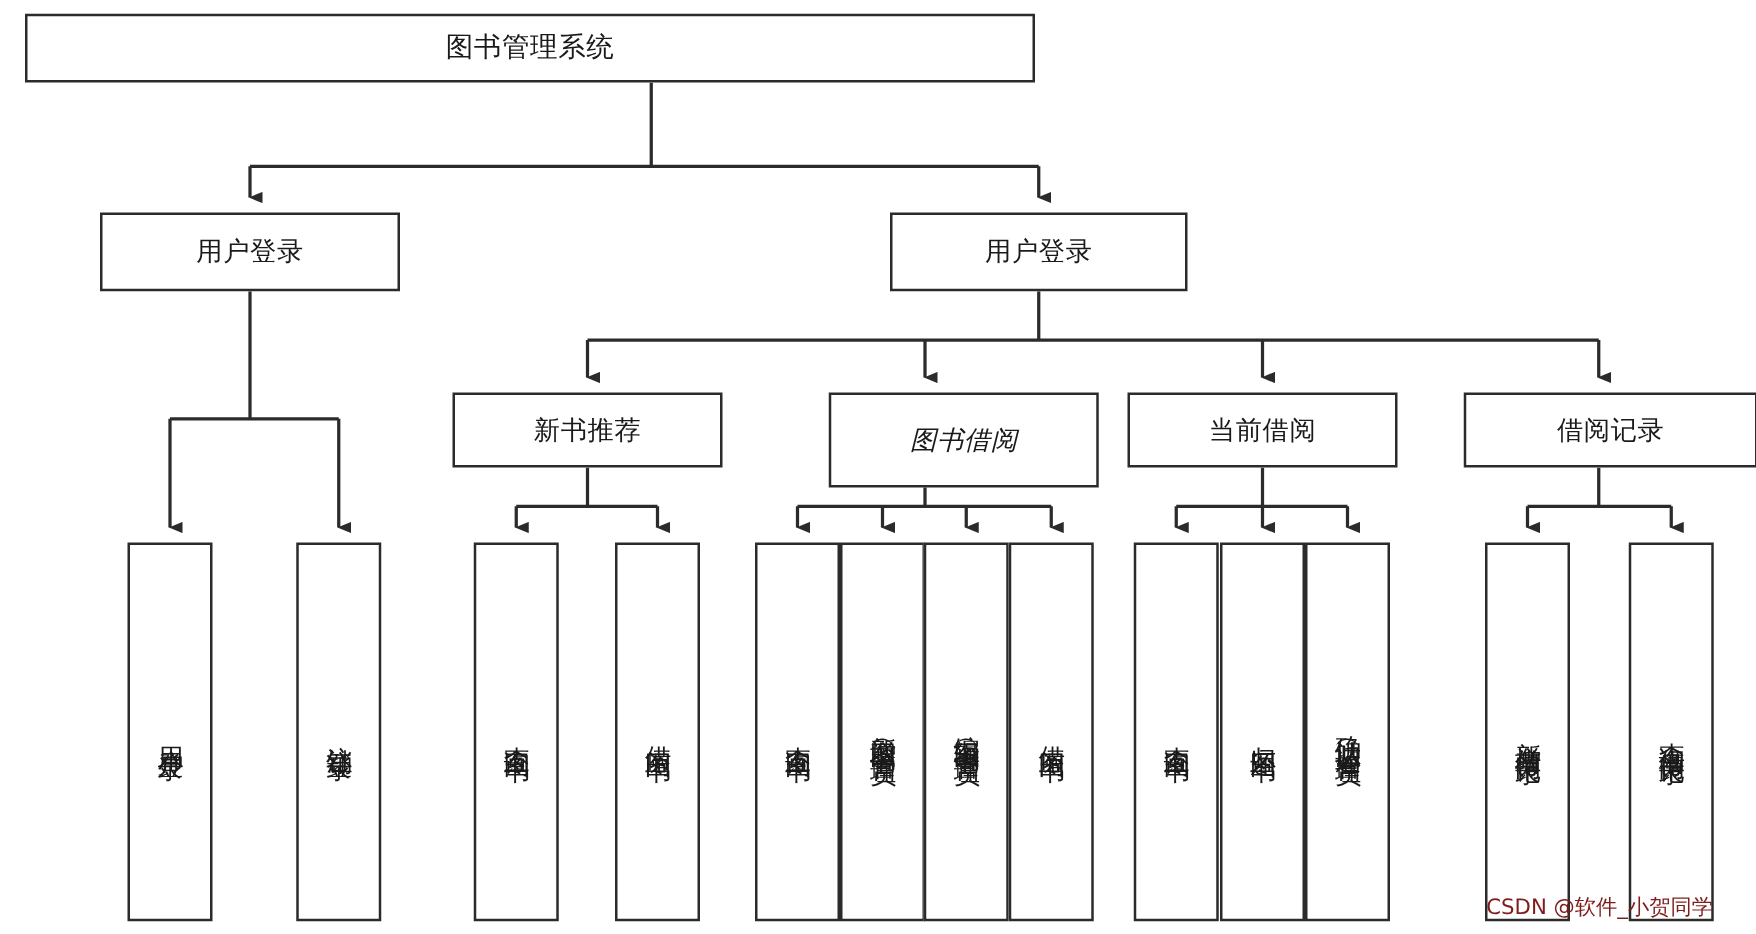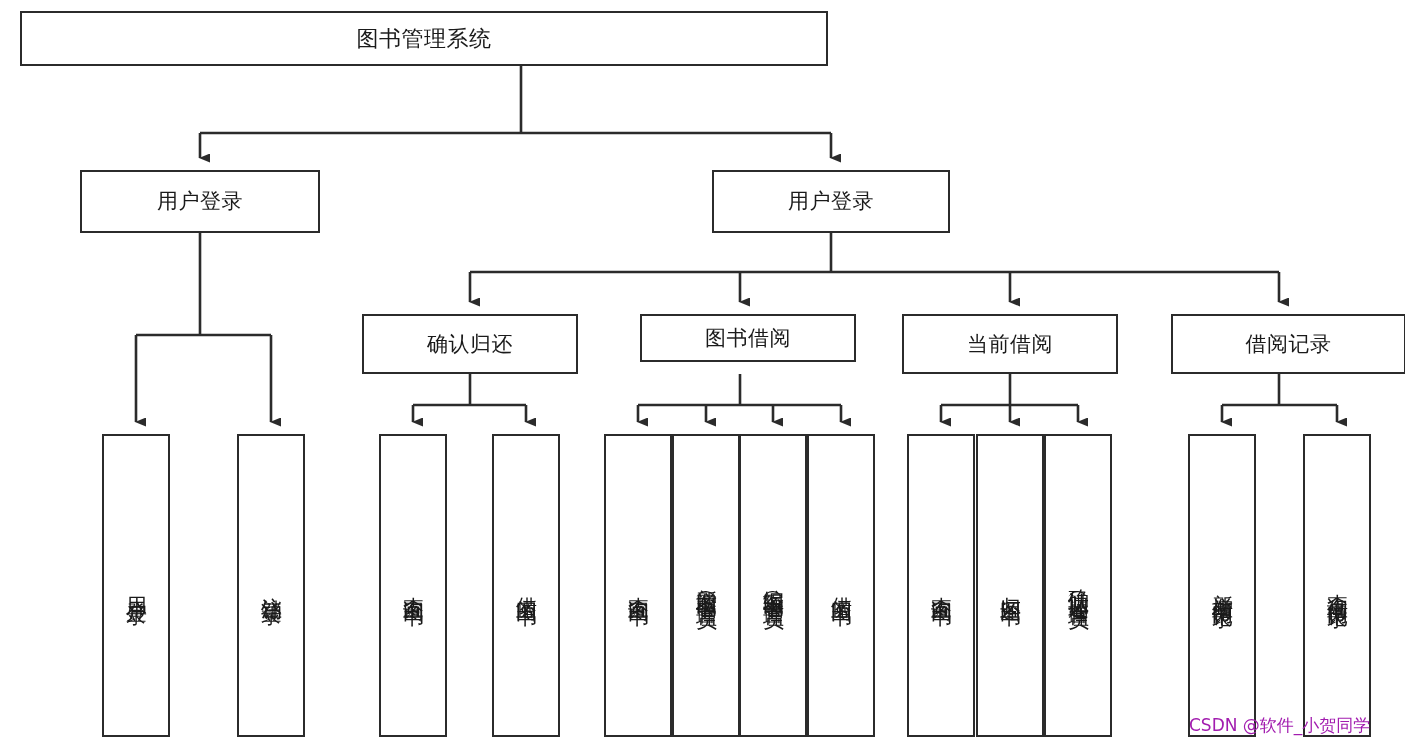--- a/index.html
+++ b/index.html
@@ -62,21 +62,21 @@
     text-orientation: upright;
     line-height: 1.0;
     letter-spacing: 3px;
     white-space: nowrap;
   }
   .watermark {
     position: absolute;
     left: 1189px;
     top: 714px;
     font-size: 17px;
-    color: #a21caf;
+    color: #7f1d1d;
     white-space: nowrap;
     z-index: 5;
     font-family: "DejaVu Sans", "Liberation Sans", sans-serif;
   }
 </style>
 </head>
 <body>
 
 <div id="diagram-root">
 
@@ -137,24 +137,24 @@
 
   <div class="node horiz" style="left:80px; top:170px; width:240px; height:63px;">
     <span class="node-label">用户登录</span>
   </div>
 
   <div class="node horiz" style="left:712px; top:170px; width:238px; height:63px;">
     <span class="node-label">用户登录</span>
   </div>
 
   <div class="node horiz" style="left:362px; top:314px; width:216px; height:60px;">
-    <span class="node-label">确认归还</span>
-  </div>
-
-  <div class="node horiz" style="left:640px; top:314px; width:216px; height:48px;">
+    <span class="node-label">新书推荐</span>
+  </div>
+
+  <div class="node horiz" style="left:663px; top:314px; width:216px; height:76px;font-style:italic;">
     <span class="node-label">图书借阅</span>
   </div>
 
   <div class="node horiz" style="left:902px; top:314px; width:216px; height:60px;">
     <span class="node-label">当前借阅</span>
   </div>
 
   <div class="node horiz" style="left:1171px; top:314px; width:235px; height:60px;">
     <span class="node-label">借阅记录</span>
   </div>

